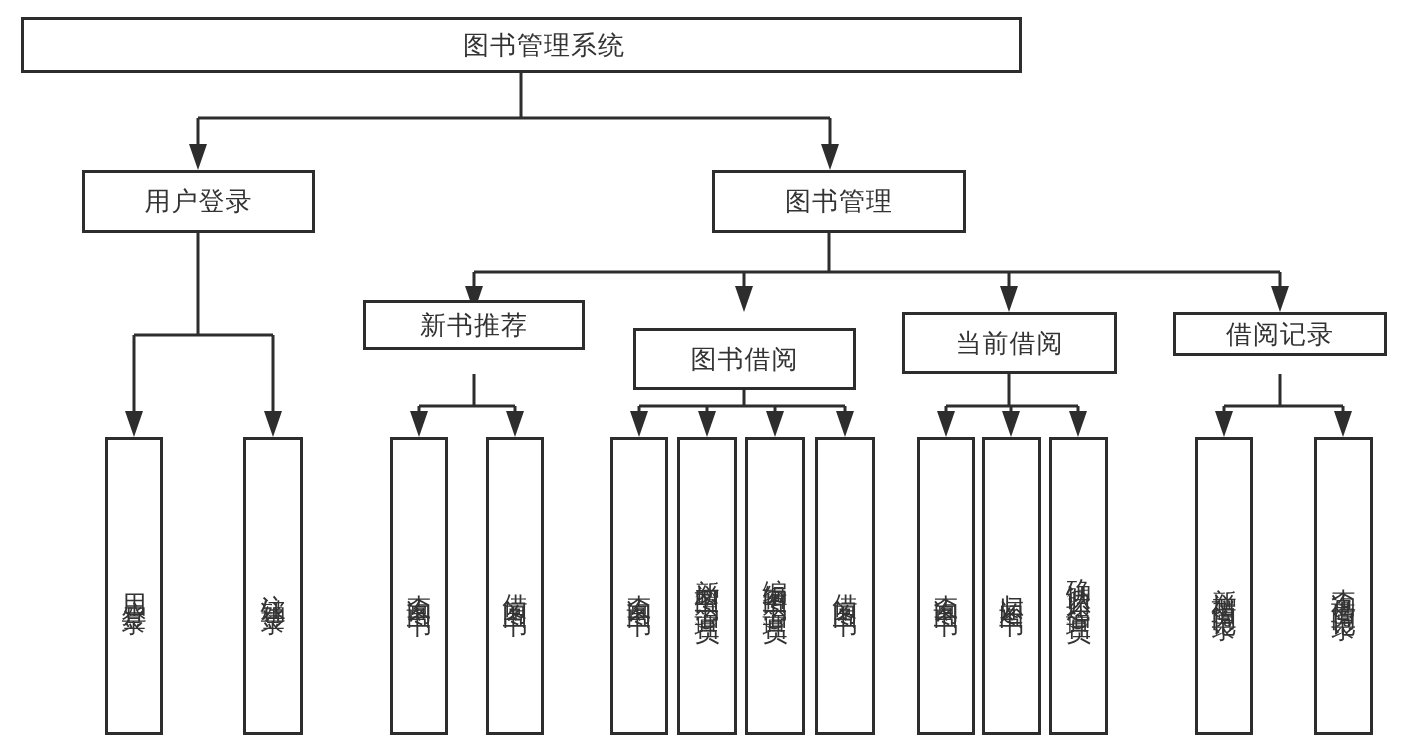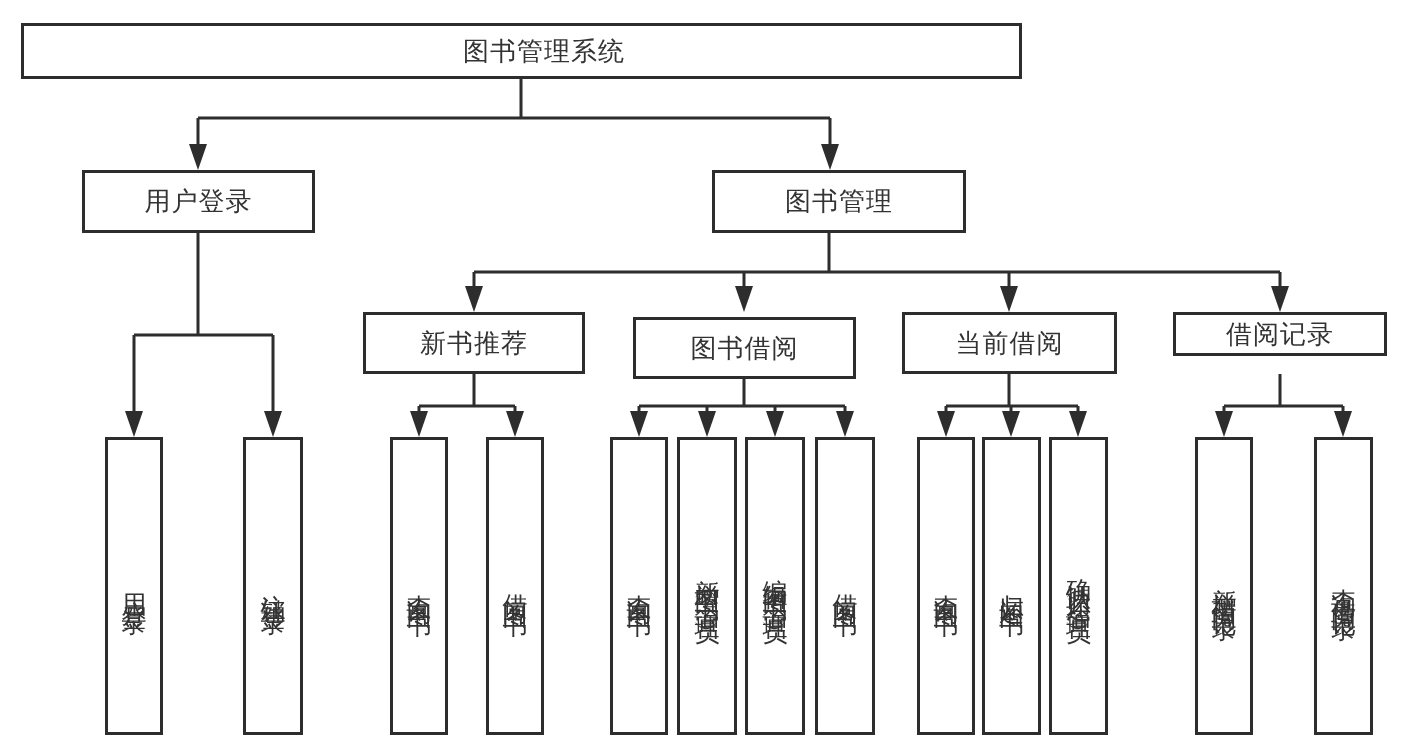--- a/index.html
+++ b/index.html
@@ -82,35 +82,35 @@
     <polygon points="698,411 716,411 707,437"></polygon>
     <polygon points="766,411 784,411 775,437"></polygon>
     <polygon points="836,411 854,411 845,437"></polygon>
     <polygon points="937,411 955,411 946,437"></polygon>
     <polygon points="1002,411 1020,411 1011,437"></polygon>
     <polygon points="1069,411 1087,411 1078,437"></polygon>
     <polygon points="1215,411 1233,411 1224,437"></polygon>
     <polygon points="1334,411 1352,411 1343,437"></polygon>
   </svg>
 
-  <div class="node h" style="left:21px;top:23px;width:1001px;height:56px;padding-left:45px;">
+  <div class="node h" style="left:21px;top:17px;width:1001px;height:56px;padding-left:45px;">
     <span class="lbl">图书管理系统</span>
   </div>
 
   <div class="node h" style="left:82px;top:170px;width:233px;height:63px;">
     <span class="lbl">用户登录</span>
   </div>
   <div class="node h" style="left:712px;top:170px;width:254px;height:63px;">
     <span class="lbl">图书管理</span>
   </div>
 
-  <div class="node h" style="left:363px;top:312px;width:222px;height:62px;">
+  <div class="node h" style="left:363px;top:300px;width:222px;height:50px;">
     <span class="lbl">新书推荐</span>
   </div>
-  <div class="node h" style="left:633px;top:317px;width:223px;height:62px;">
+  <div class="node h" style="left:633px;top:328px;width:223px;height:62px;">
     <span class="lbl">图书借阅</span>
   </div>
   <div class="node h" style="left:902px;top:312px;width:215px;height:62px;">
     <span class="lbl">当前借阅</span>
   </div>
   <div class="node h" style="left:1173px;top:312px;width:214px;height:44px;">
     <span class="lbl">借阅记录</span>
   </div>
 
   <div class="node v leaf" style="left:105px;width:58px;">

